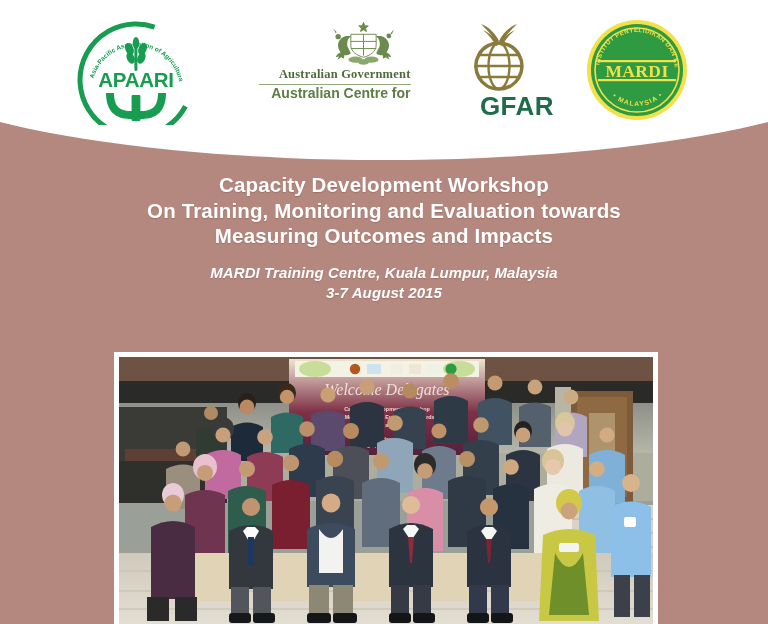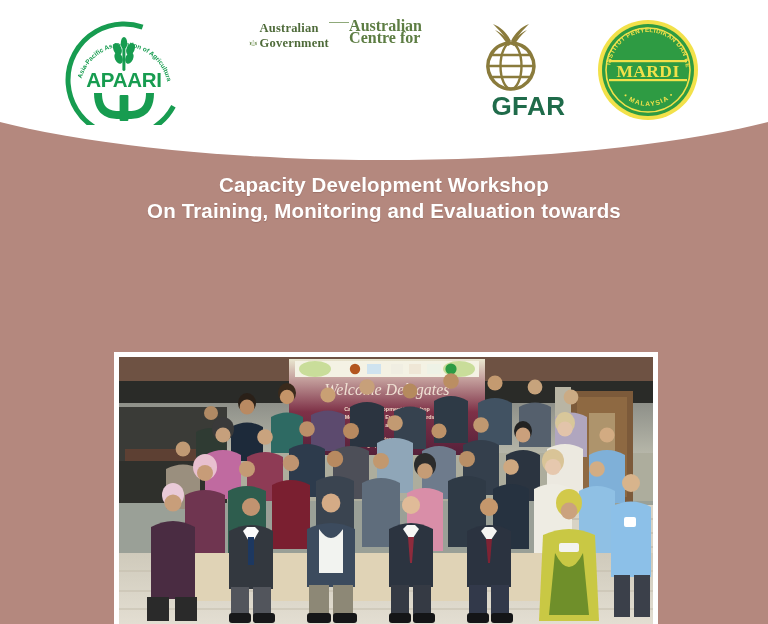--- a/index.html
+++ b/index.html
@@ -33,31 +33,31 @@
     gap:0px;
   }
   .logo-slot{display:flex;align-items:center;justify-content:center;}
 
   
   .apaari{position:relative;width:130px;height:110px;margin-left:78px;}
   .apaari svg{display:block;}
 
   
   .ausgov{position:relative;width:175px;height:100px;margin-left:58px;
-          display:flex;flex-direction:row;align-items:flex-start;justify-content:flex-start;}
+          display:flex;flex-direction:column;align-items:flex-end;justify-content:flex-start;}
   .ausgov .crest{width:95px;height:46px;}
   .ausgov .ag-title{
     font-family:"Liberation Serif", serif;
     font-weight:bold;color:#4f6b3a;font-size:12.5px;letter-spacing:.2px;
     margin-top:1px;
   }
   .ausgov .ag-rule{width:152px;height:1px;background:#8fa97a;margin:2px 0 2px 0;}
   .ausgov .ag-sub1{
-    font-family:Liberation Serif, serif;font-weight:bold;
-    color:#5d7d43;font-size:16px;line-height:12px;
+    font-family:Liberation Sans, sans-serif;font-weight:bold;
+    color:#5d7d43;font-size:14px;line-height:12px;
   }
   .ausgov .ag-sub2{
     font-family:"Liberation Serif", serif;font-weight:bold;
     color:#5d7d43;font-size:11px;line-height:12px;
   }
 
   
   .gfar{position:relative;width:105px;height:105px;margin-left:36px;
         display:flex;flex-direction:column;align-items:center;}
   .gfar .gfar-word{
@@ -219,22 +219,27 @@
         <rect x="12" y="60" width="78" height="2.2" fill="#f2e14a"></rect>
         <text x="51" y="58" text-anchor="middle" font-family="Liberation Serif, serif" font-size="17.5" font-weight="bold" fill="#f2e14a" letter-spacing="0.4">MARDI</text>
       </svg>
     </div>
 
   </div>
 
   <div class="title-block">
     <div class="title-line">Capacity Development Workshop</div>
     <div class="title-line">On Training, Monitoring and Evaluation towards</div>
+    <div class="title-line">Measuring Outcomes and Impacts</div>
   </div>
 
+  <div class="subtitle-block">
+    <div class="subtitle-line">MARDI Training Centre, Kuala Lumpur, Malaysia</div>
+    <div class="subtitle-line">3-7 August 2015</div>
+  </div>
 
   <div class="photo-frame">
     <div class="photo">
       <svg width="534" height="267" viewBox="0 0 534 267">
         <defs>
           <linearGradient id="bannerG" x1="0" y1="0" x2="0" y2="1">
             <stop offset="0%" stop-color="#e9e7cf"></stop>
             <stop offset="18%" stop-color="#caa9a4"></stop>
             <stop offset="55%" stop-color="#7e3147"></stop>
             <stop offset="100%" stop-color="#55203a"></stop>

